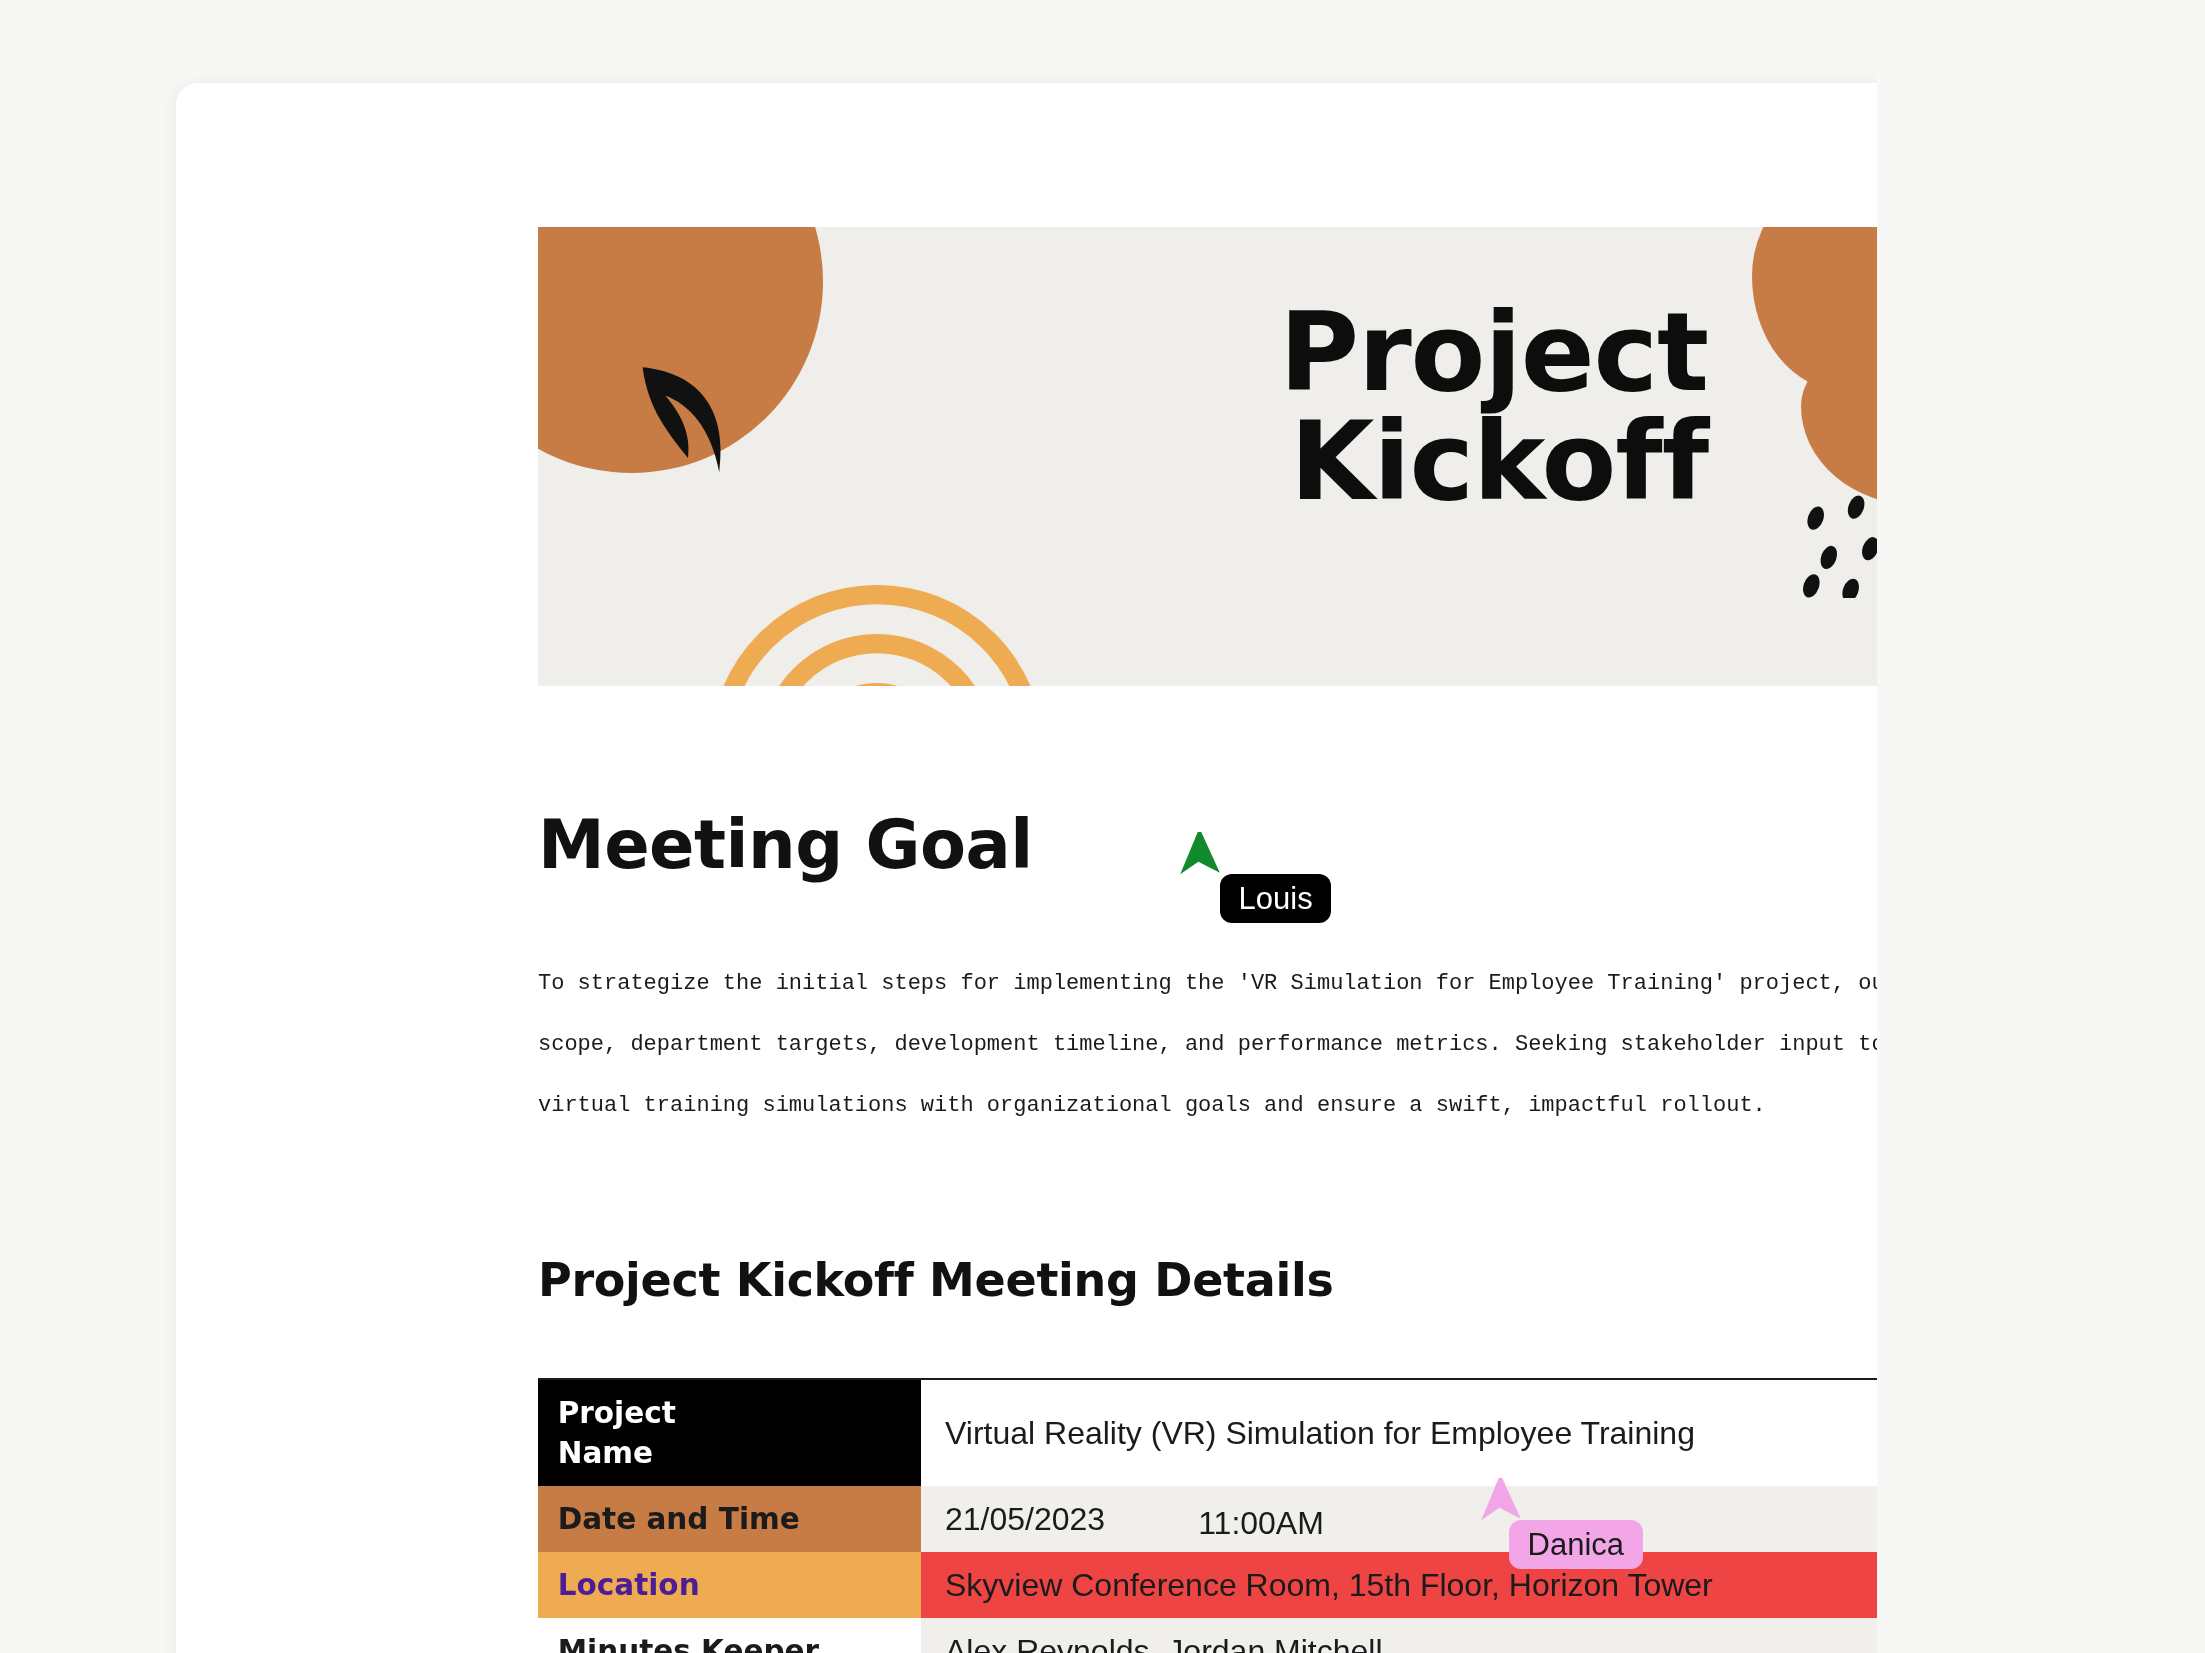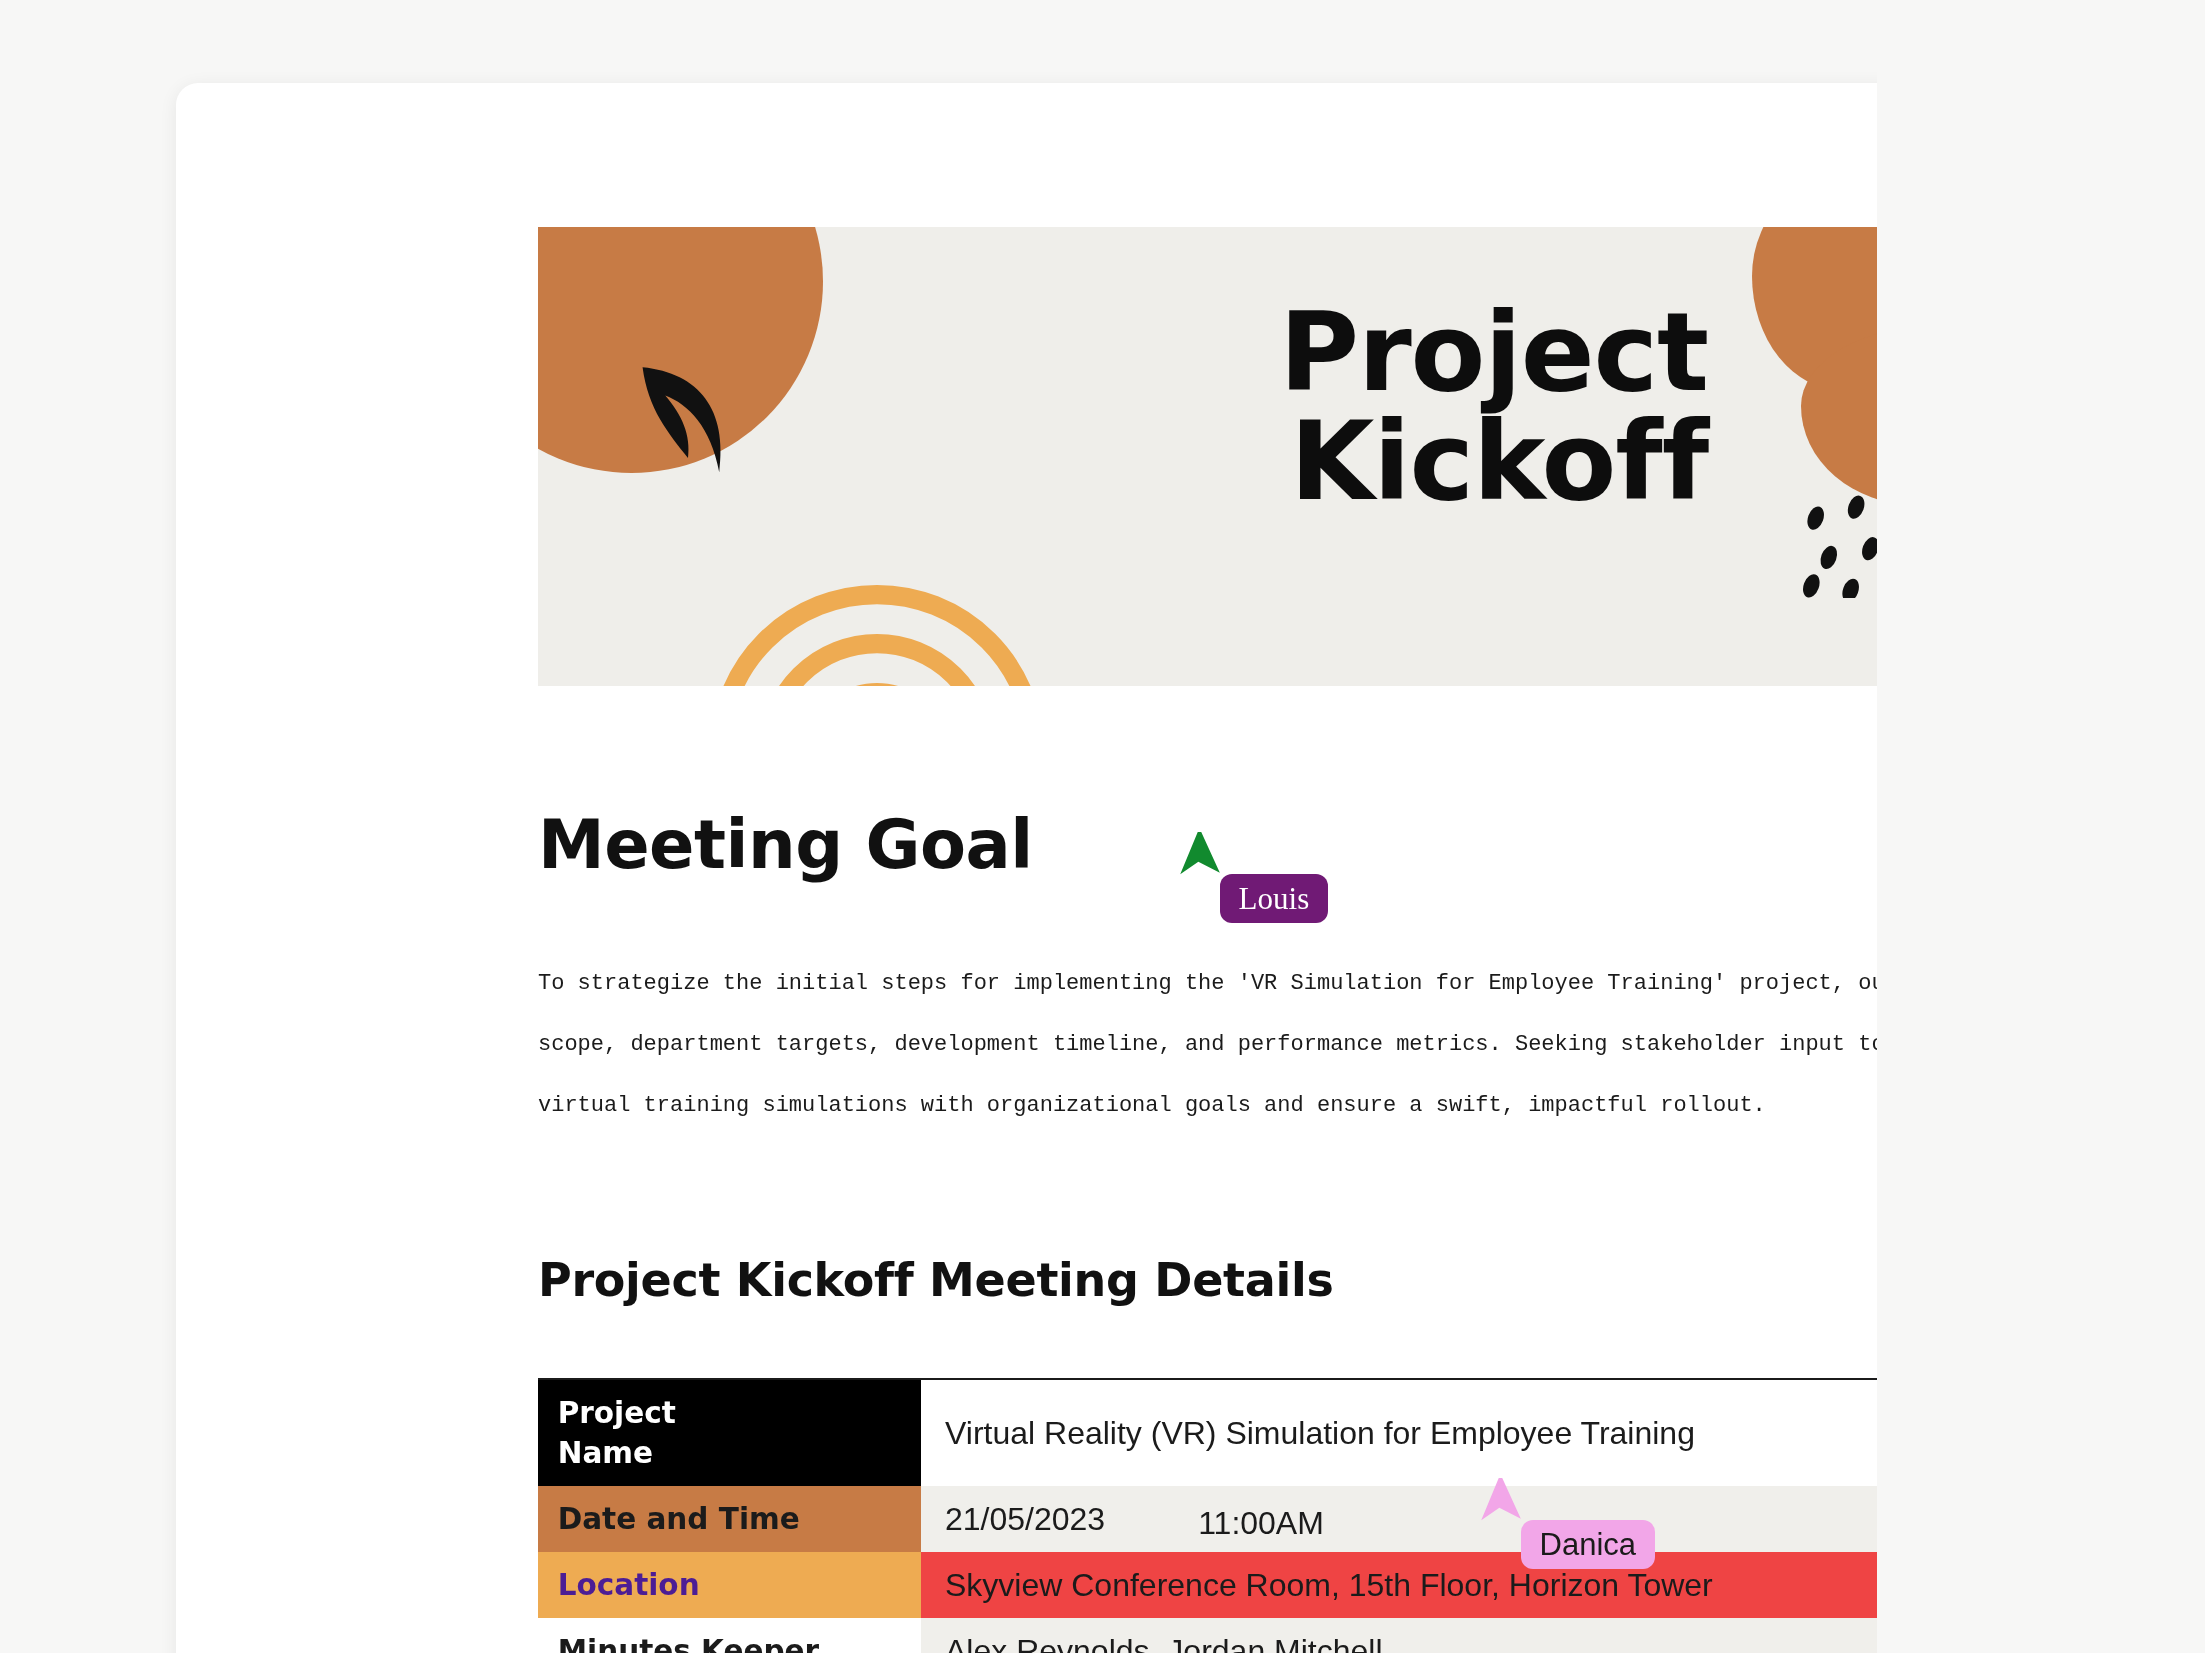--- a/index.html
+++ b/index.html
@@ -200,25 +200,25 @@
     padding: 7.7px 18.6px;
     border-radius: 12px;
     font-family: "Liberation Sans", sans-serif;
     font-size: 31px;
     line-height: 1.1;
     white-space: nowrap;
   }
   .cursor-louis { left: 1001px; top: 749px; }
   .cursor-louis .cursor-label {
     left: 43px; top: 42px;
-    background: #701a75; color: #ffffff; font-family: Liberation Serif, serif;
+    background: #000000; color: #ffffff;
   }
   .cursor-danica { left: 1302px; top: 1395px; }
   .cursor-danica .cursor-label {
-    left: 43px; top: 42px;
+    left: 31px; top: 42px;
     background: #f2a6e8; color: #1b1b1b;
   }
 </style>
 </head>
 <body>
 
 <div id="page">
 
   <div class="doc-card">
 

